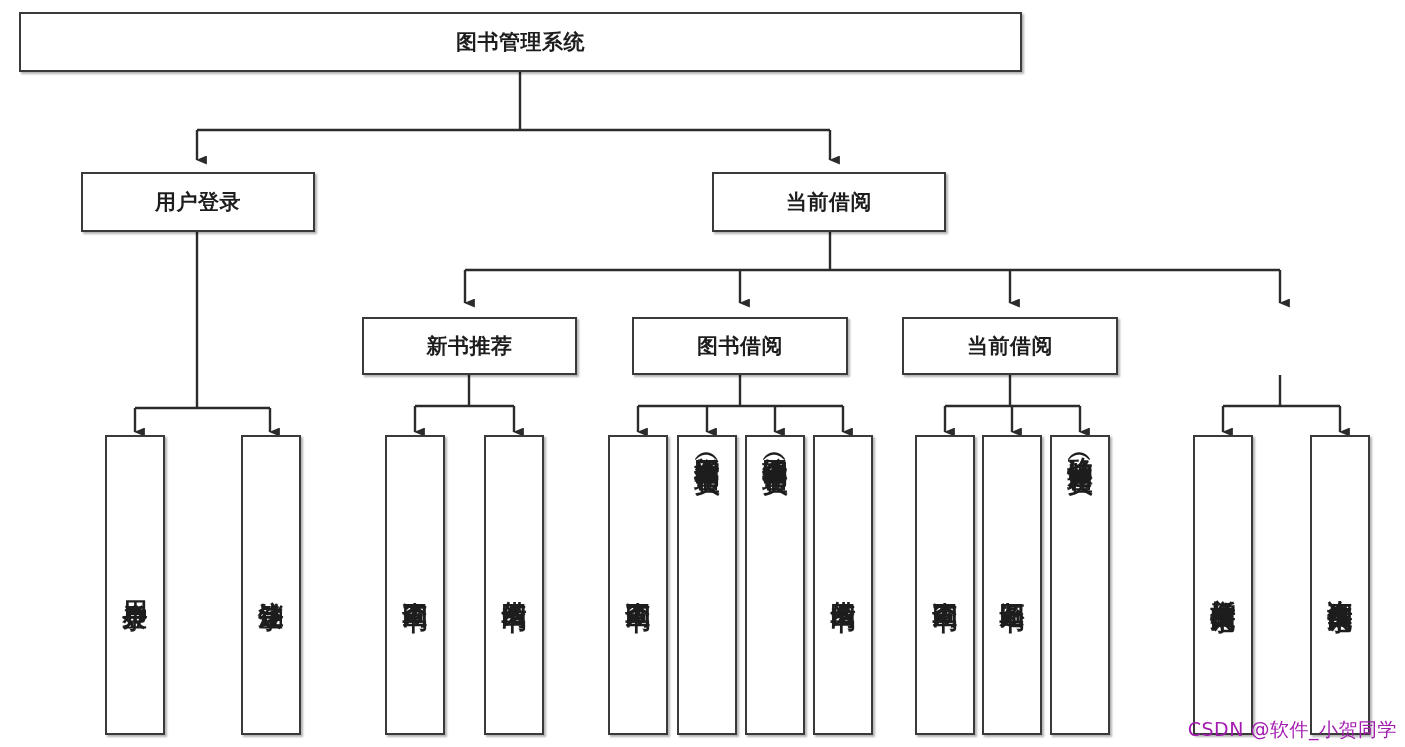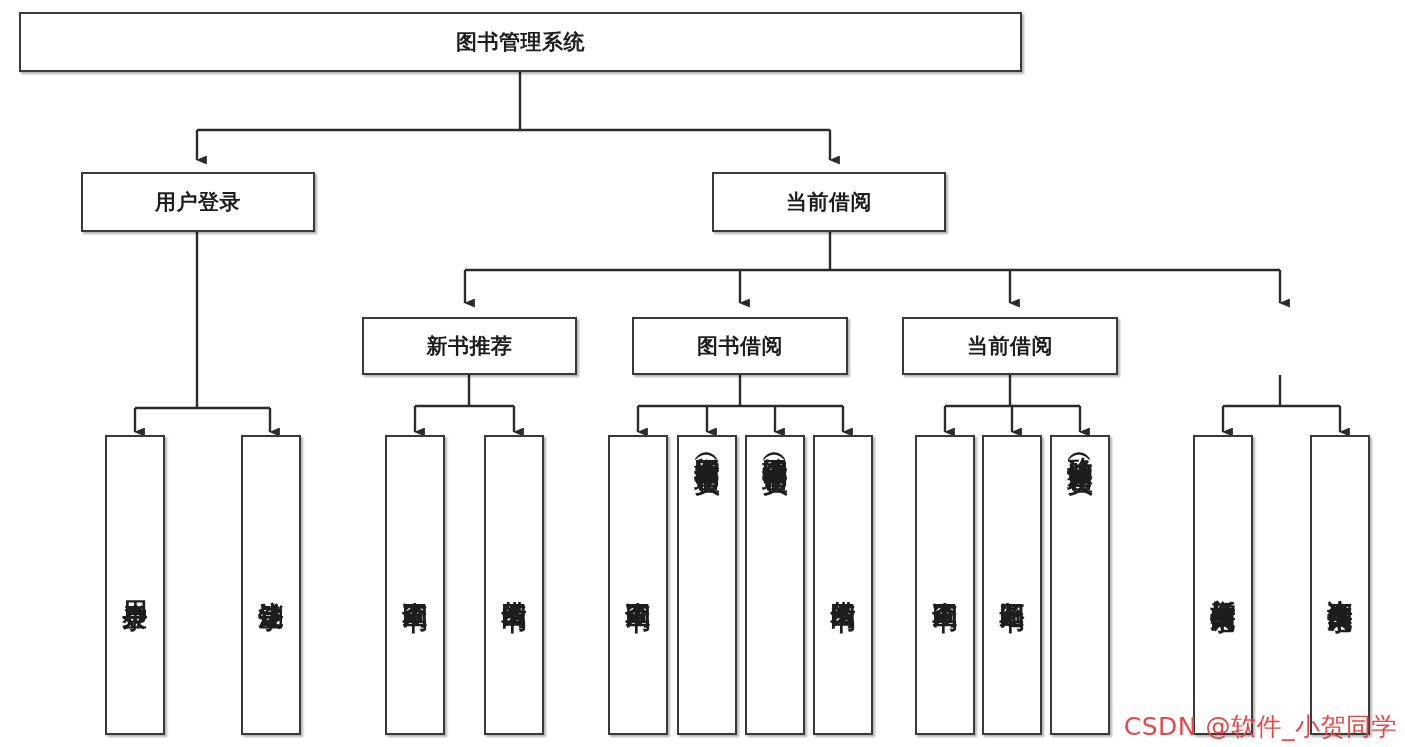--- a/index.html
+++ b/index.html
@@ -62,22 +62,22 @@
     letter-spacing: 2px;
     white-space: nowrap;
   }
   .node.vert.centered {
     align-items: center;
   }
   .watermark {
     position: absolute;
     right: 8px;
     bottom: 4px;
-    font-size: 25px;
-    color: #ef4444;
+    font-size: 19px;
+    color: #a21caf;
     letter-spacing: 0.5px;
     white-space: nowrap;
   }
 </style>
 </head>
 <body>
 
 <div id="canvas">
 
   <svg id="edges" viewBox="0 0 1405 747" xmlns="http://www.w3.org/2000/svg">

